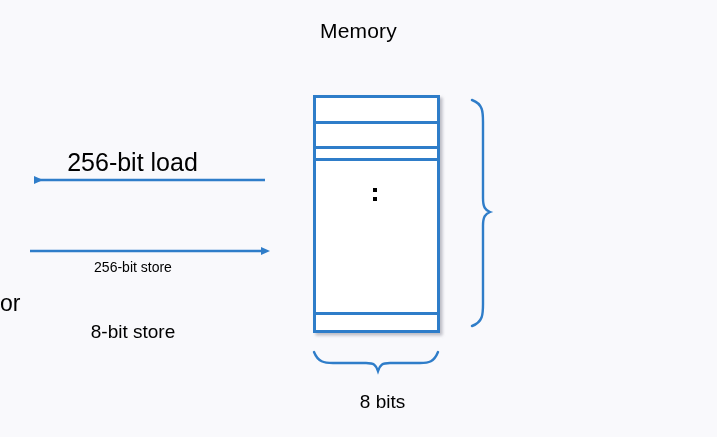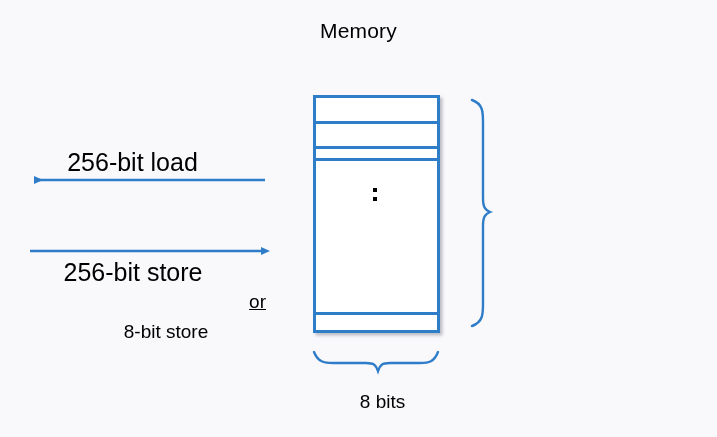--- a/index.html
+++ b/index.html
@@ -42,37 +42,35 @@
     top: 150px;
     width: 265px;
     text-align: center;
     font-size: 25px;
   }
   #store-label-1 {
     left: 0;
     top: 260px;
     width: 266px;
     text-align: center;
-    font-size: 25px;
+    font-size: 14px;
   }
   #store-label-or {
     left: 0;
     top: 292px;
     width: 266px;
-    text-align: right;
-    font-size: 19px;
-    text-decoration: underline;
+    text-align: left;
+    font-size: 23px;
   }
   #store-label-2 {
     left: 0;
     top: 322px;
     width: 266px;
     text-align: center;
     font-size: 19px;
-    padding-left: 33px;
   }
   #width-label {
     left: 300px;
     top: 392px;
     width: 165px;
     text-align: center;
     font-size: 19px;
   }
   svg { display: block; }
 </style>

